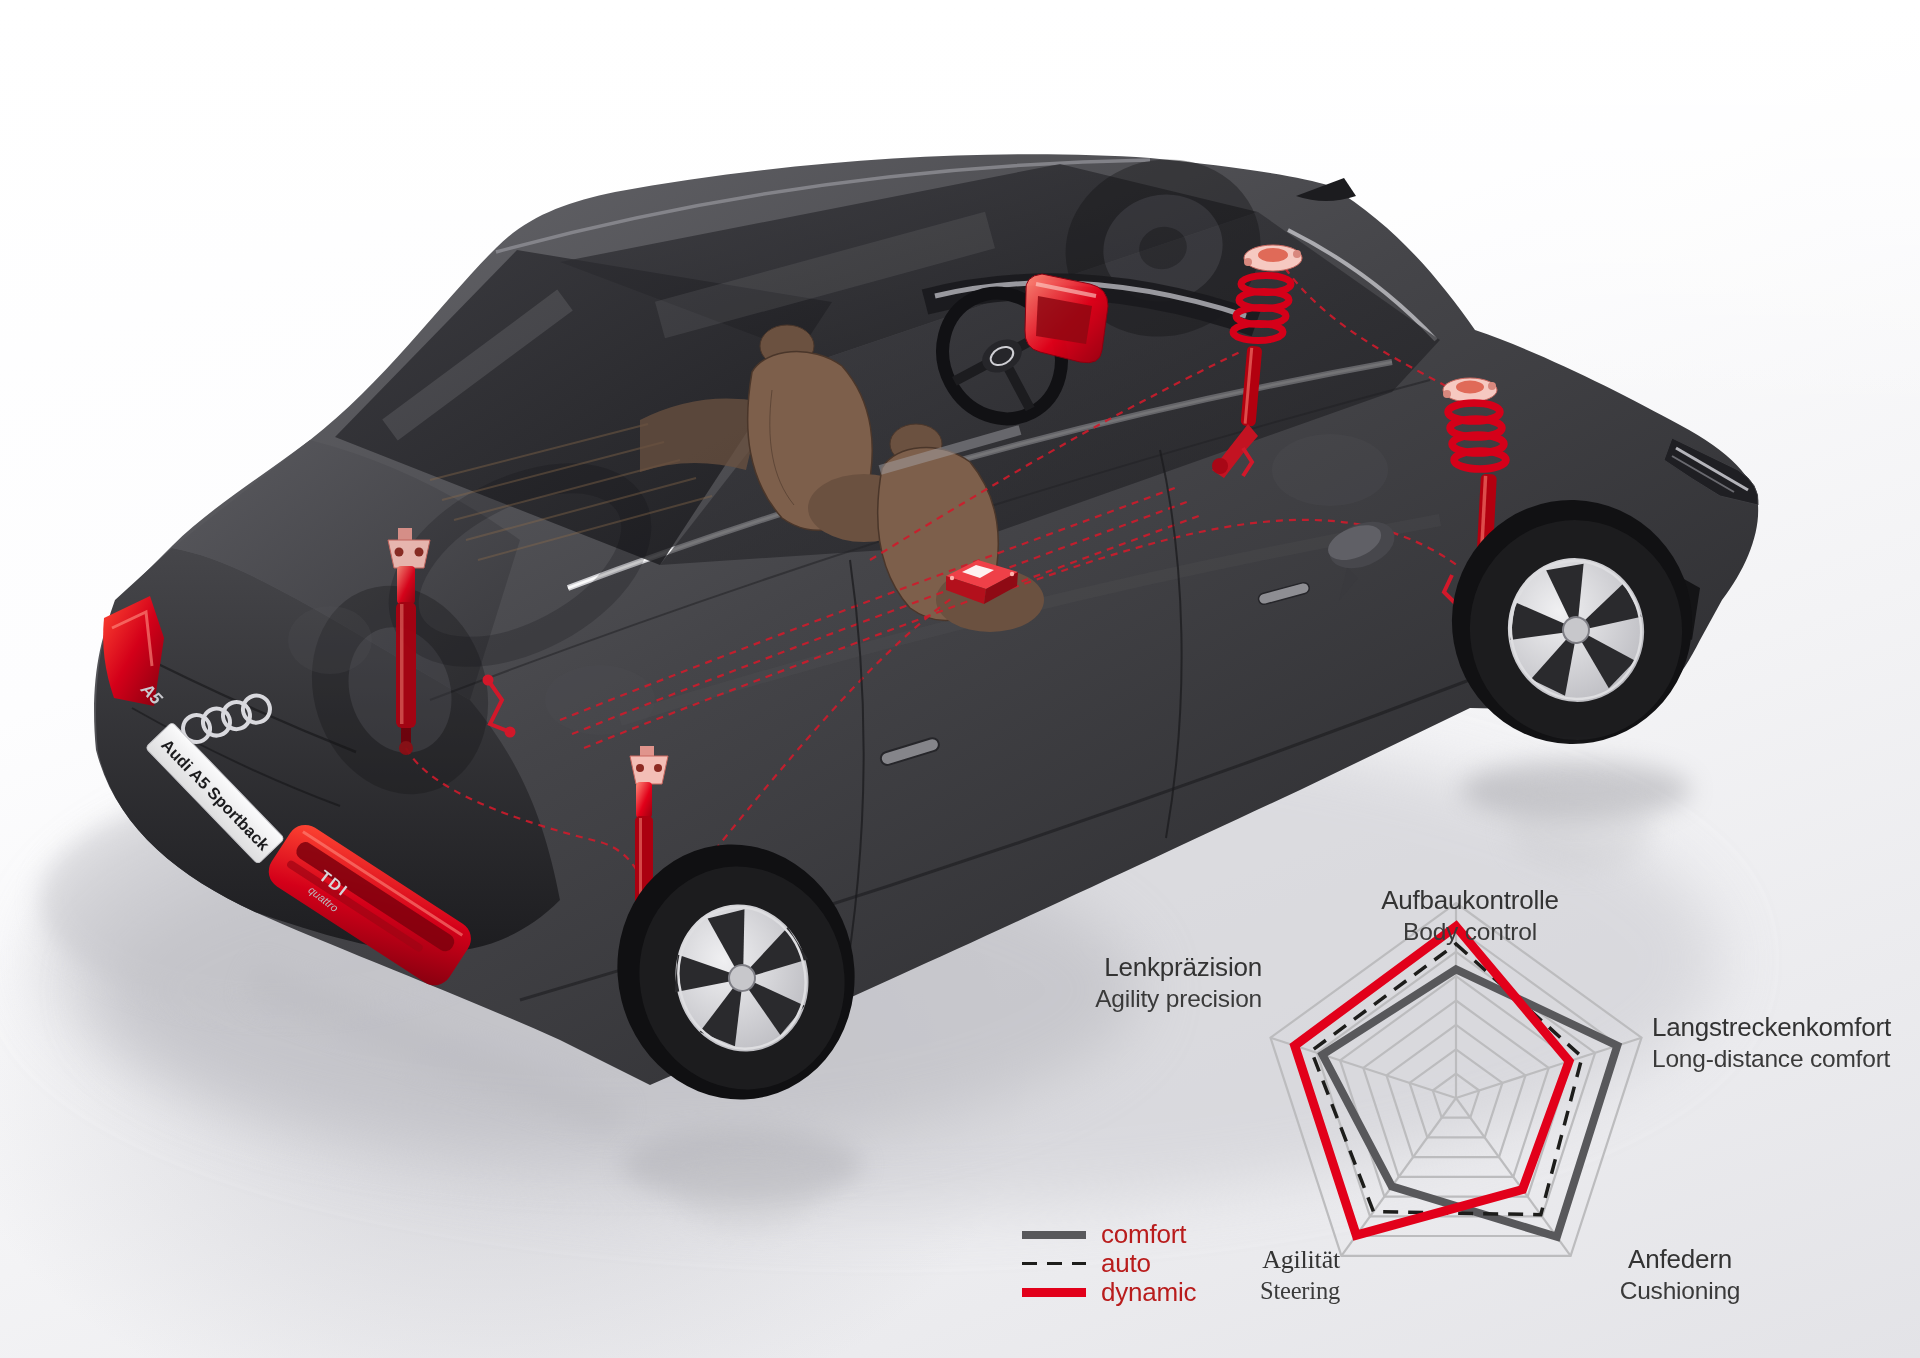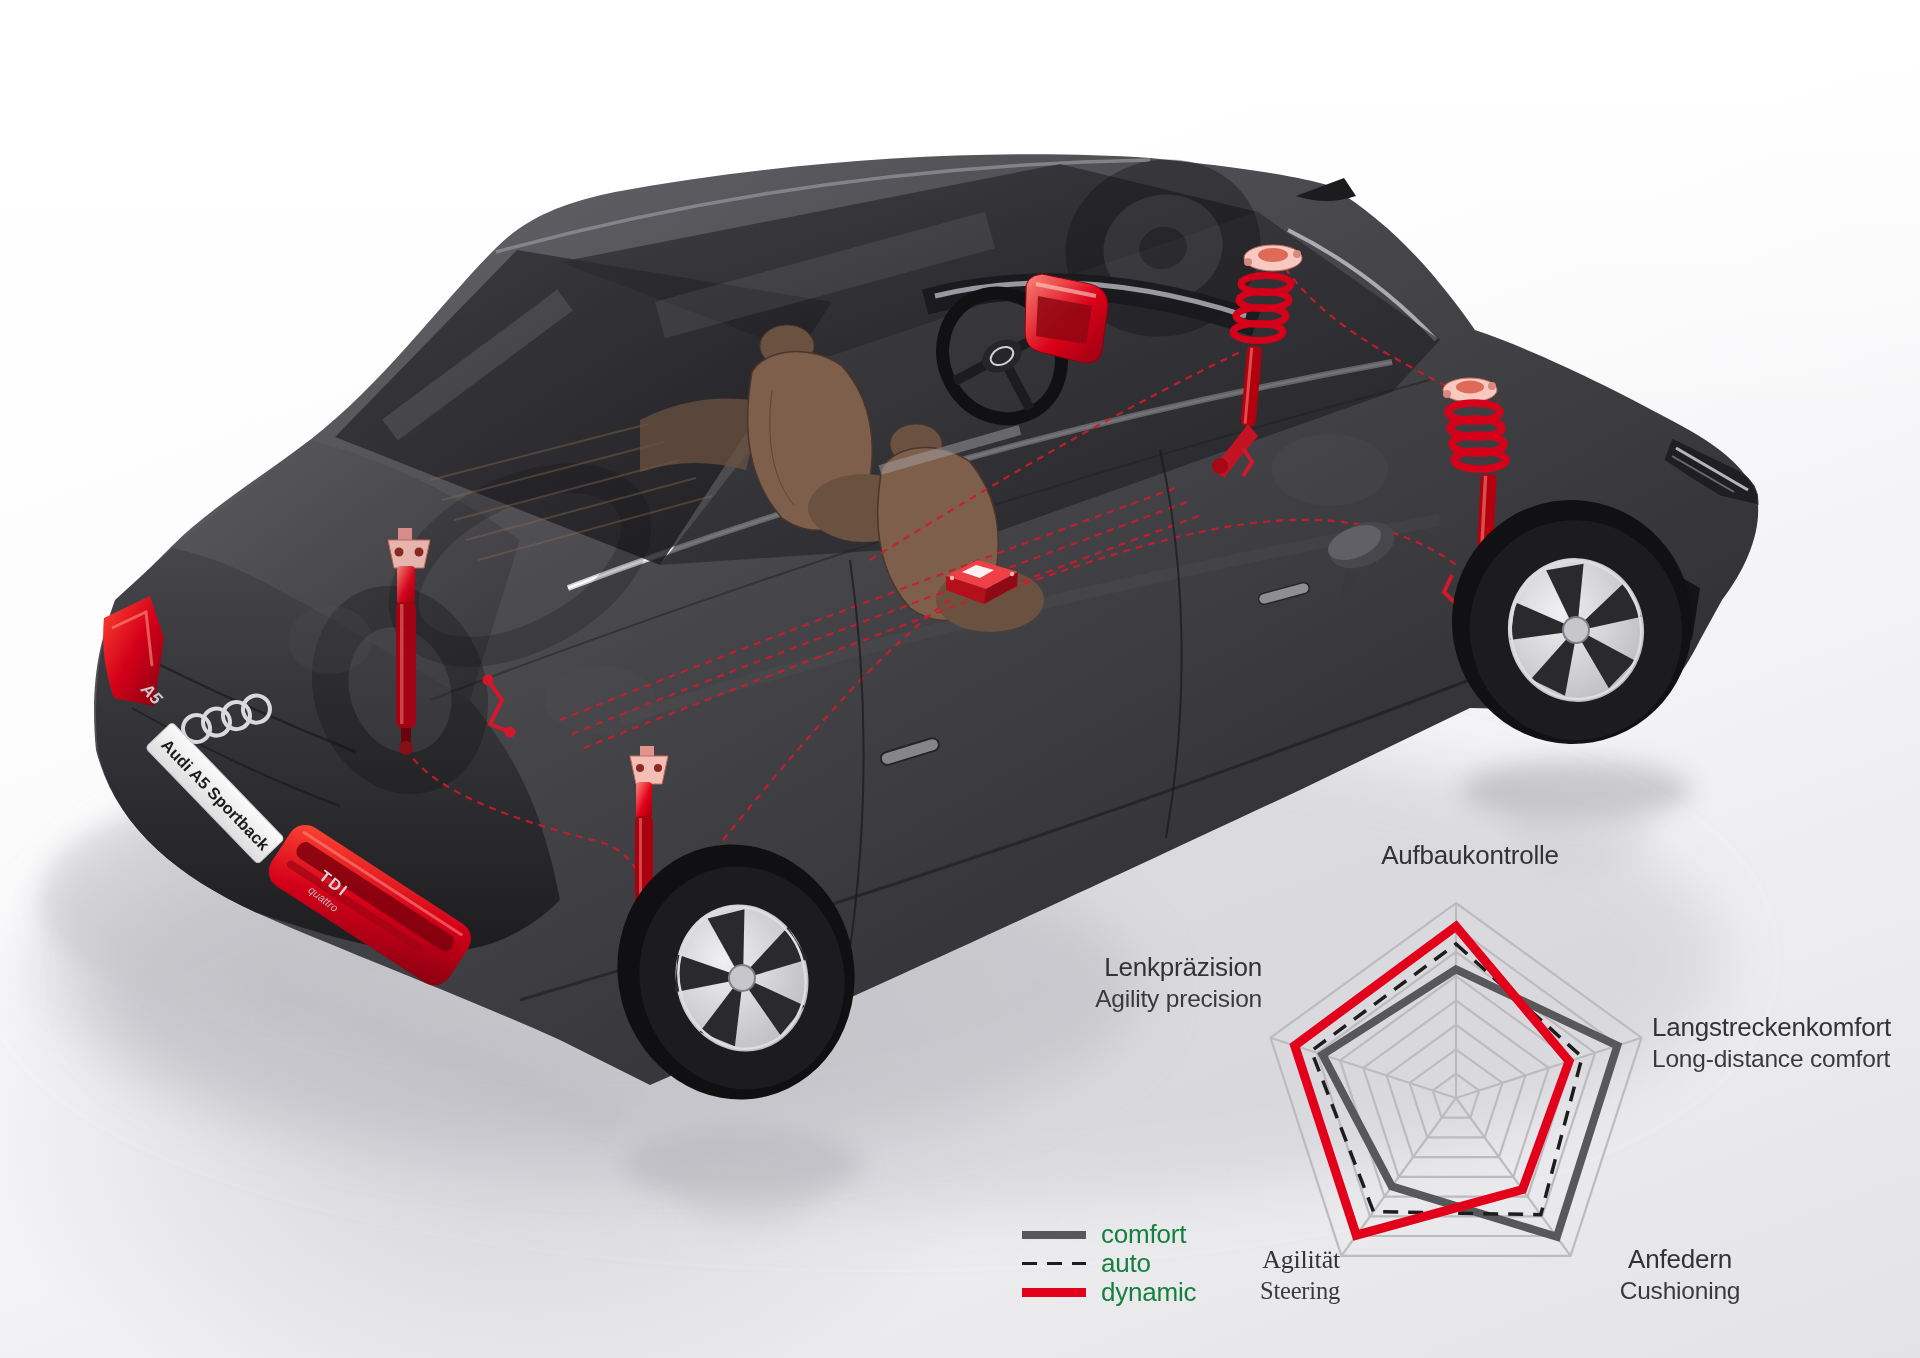--- a/index.html
+++ b/index.html
@@ -10,30 +10,30 @@
   }
   .bg-shade{position:absolute;left:-260px;bottom:-220px;width:1500px;height:980px;
     background:radial-gradient(closest-side,rgba(176,176,184,.50),rgba(176,176,184,0) 72%);
     pointer-events:none;}
   .bg-top{position:absolute;left:0;top:0;width:100%;height:420px;
     background:linear-gradient(180deg,#ffffff 0%,rgba(255,255,255,0) 100%);pointer-events:none;}
   svg.scene{position:absolute;left:0;top:0;width:1920px;height:1358px;}
   
   .axis-label{position:absolute;color:#333333;font-size:26px;line-height:31px;letter-spacing:-.2px;}
   .axis-label .en{font-size:24.5px;color:#3a3a3a;}
-  .lbl-body{left:1285px;top:840px;width:370px;text-align:center;}
+  .lbl-body{left:1285px;top:885px;width:370px;text-align:center;}
   .lbl-longdist{left:1652px;top:1012px;width:300px;text-align:left;}
   .lbl-steering{left:990px;top:952px;width:272px;text-align:right;}
   .lbl-agility{left:1040px;top:1244px;width:300px;text-align:right;font-family:Liberation Serif, serif;}
   .lbl-cushioning{left:1530px;top:1244px;width:300px;text-align:center;}
   
   .legend{position:absolute;left:1022px;top:1220px;}
   .legend-row{display:flex;align-items:center;gap:15px;height:29px;}
   .legend-swatch{width:64px;flex:0 0 64px;height:8px;}
-  .legend-label{font-size:26px;color:#15803d;letter-spacing:-.2px;}
+  .legend-label{font-size:26px;color:#b91c1c;letter-spacing:-.2px;}
 </style>
 </head>
 <body>
 
 <div class="bg-shade"></div>
 <div class="bg-top"></div>
 
 <svg class="scene" viewBox="0 0 1920 1358">
   <defs>
     <linearGradient id="bodyG" x1="0" y1="0" x2="1" y2="1">
@@ -382,20 +382,21 @@
     </g>
   <g id="radar-series">
       <polygon points="1456.0,969.3 1617.3,1045.6 1556.9,1236.8 1391.8,1186.3 1322.5,1054.6" fill="none" stroke="#58585b" stroke-linejoin="miter" stroke-width="8"></polygon>
       <polygon points="1456.0,944.0 1582.1,1057.0 1540.8,1214.7 1373.5,1211.6 1311.3,1051.0" fill="none" stroke="#1d1d1b" stroke-linejoin="miter" stroke-width="3.5" stroke-dasharray="15 10"></polygon>
       <polygon points="1456.0,926.4 1569.1,1061.2 1522.5,1189.5 1356.3,1235.2 1294.7,1045.6" fill="none" stroke="#e2001a" stroke-linejoin="miter" stroke-width="9"></polygon>
     </g>
 </svg>
 
 <div class="axis-label lbl-body">
   <div class="de">Aufbaukontrolle</div>
+  <div class="en">Body control</div>
 </div>
 <div class="axis-label lbl-longdist">
   <div class="de">Langstreckenkomfort</div>
   <div class="en">Long-distance comfort</div>
 </div>
 <div class="axis-label lbl-cushioning">
   <div class="de">Anfedern</div>
   <div class="en">Cushioning</div>
 </div>
 <div class="axis-label lbl-agility">

